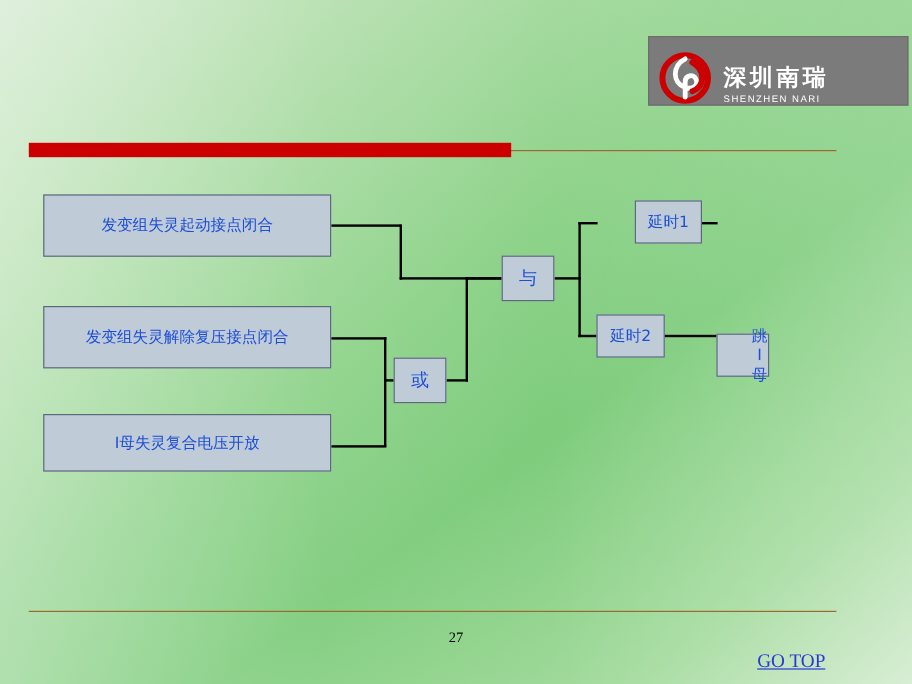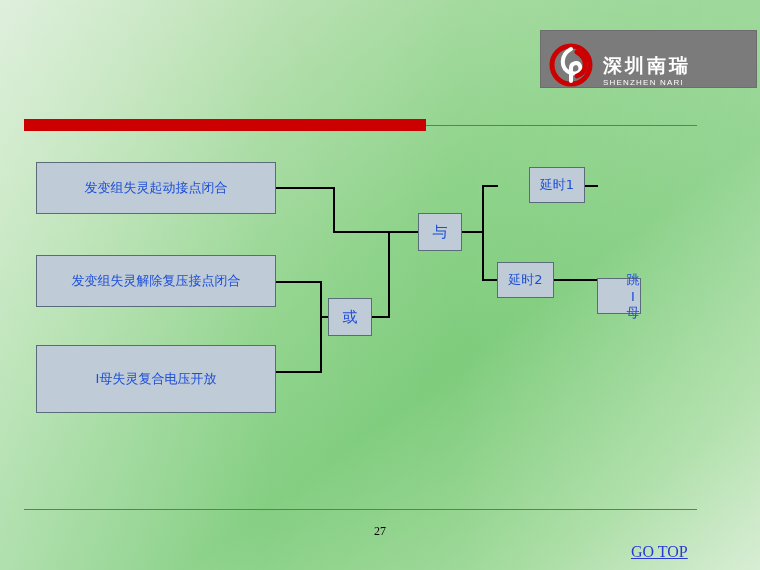--- a/index.html
+++ b/index.html
@@ -197,21 +197,21 @@
       <div class="conn" style="left: 388px; top: 231px; width: 2px; height: 87px;"></div>
       <div class="conn" style="left: 388px; top: 231px; width: 31px; height: 2px;"></div>
       <div class="conn" style="left: 462px; top: 231px; width: 22px; height: 2px;"></div>
       <div class="conn" style="left: 482px; top: 185px; width: 2px; height: 96px;"></div>
       <div class="conn" style="left: 482px; top: 185px; width: 16px; height: 2px;"></div>
       <div class="conn" style="left: 482px; top: 279px; width: 16px; height: 2px;"></div>
       <div class="conn" style="left: 553px; top: 185px; width: 45px; height: 2px;"></div>
       <div class="conn" style="left: 553px; top: 279px; width: 45px; height: 2px;"></div>
       <div class="node big" style="left: 36px; top: 162px; width: 240px; height: 52px; background: rgb(191, 203, 214); border-color: rgb(90, 107, 122);">发变组失灵起动接点闭合</div>
       <div class="node big" style="left: 36px; top: 255px; width: 240px; height: 52px; background: rgb(191, 203, 214); border-color: rgb(90, 107, 122);">发变组失灵解除复压接点闭合</div>
-      <div class="node big" style="left: 36px; top: 345px; width: 240px; height: 68px; background: rgb(191, 203, 214); border-color: rgb(90, 107, 122);">Ⅰ母失灵复合电压开放</div>
+      <div class="node big" style="left: 36px; top: 345px; width: 240px; height: 48px; background: rgb(191, 203, 214); border-color: rgb(90, 107, 122);">Ⅰ母失灵复合电压开放</div>
       <div class="node gate" style="left: 328px; top: 298px; width: 44px; height: 38px; background: rgb(191, 203, 214); border-color: rgb(90, 107, 122);">或</div>
       <div class="node gate" style="left: 418px; top: 213px; width: 44px; height: 38px; background: rgb(191, 203, 214); border-color: rgb(90, 107, 122);">与</div>
       <div class="node small" style="left: 497px; top: 167px; width: 56px; height: 36px; background: rgb(191, 203, 214); border-color: rgb(90, 107, 122); margin-left: 32px;">延时1</div>
       <div class="node small" style="left: 497px; top: 262px; width: 57px; height: 36px; background: rgb(191, 203, 214); border-color: rgb(90, 107, 122);">延时2</div>
       <div class="node small" style="left: 597px; top: 278px; width: 44px; height: 36px; background: rgb(191, 203, 214); border-color: rgb(90, 107, 122); padding-left: 28px;">跳Ⅰ母</div>
     </div>
 
   <div class="foot-rule"></div>
   <div class="page-num">27</div>
   <a class="go-top">GO TOP</a>

